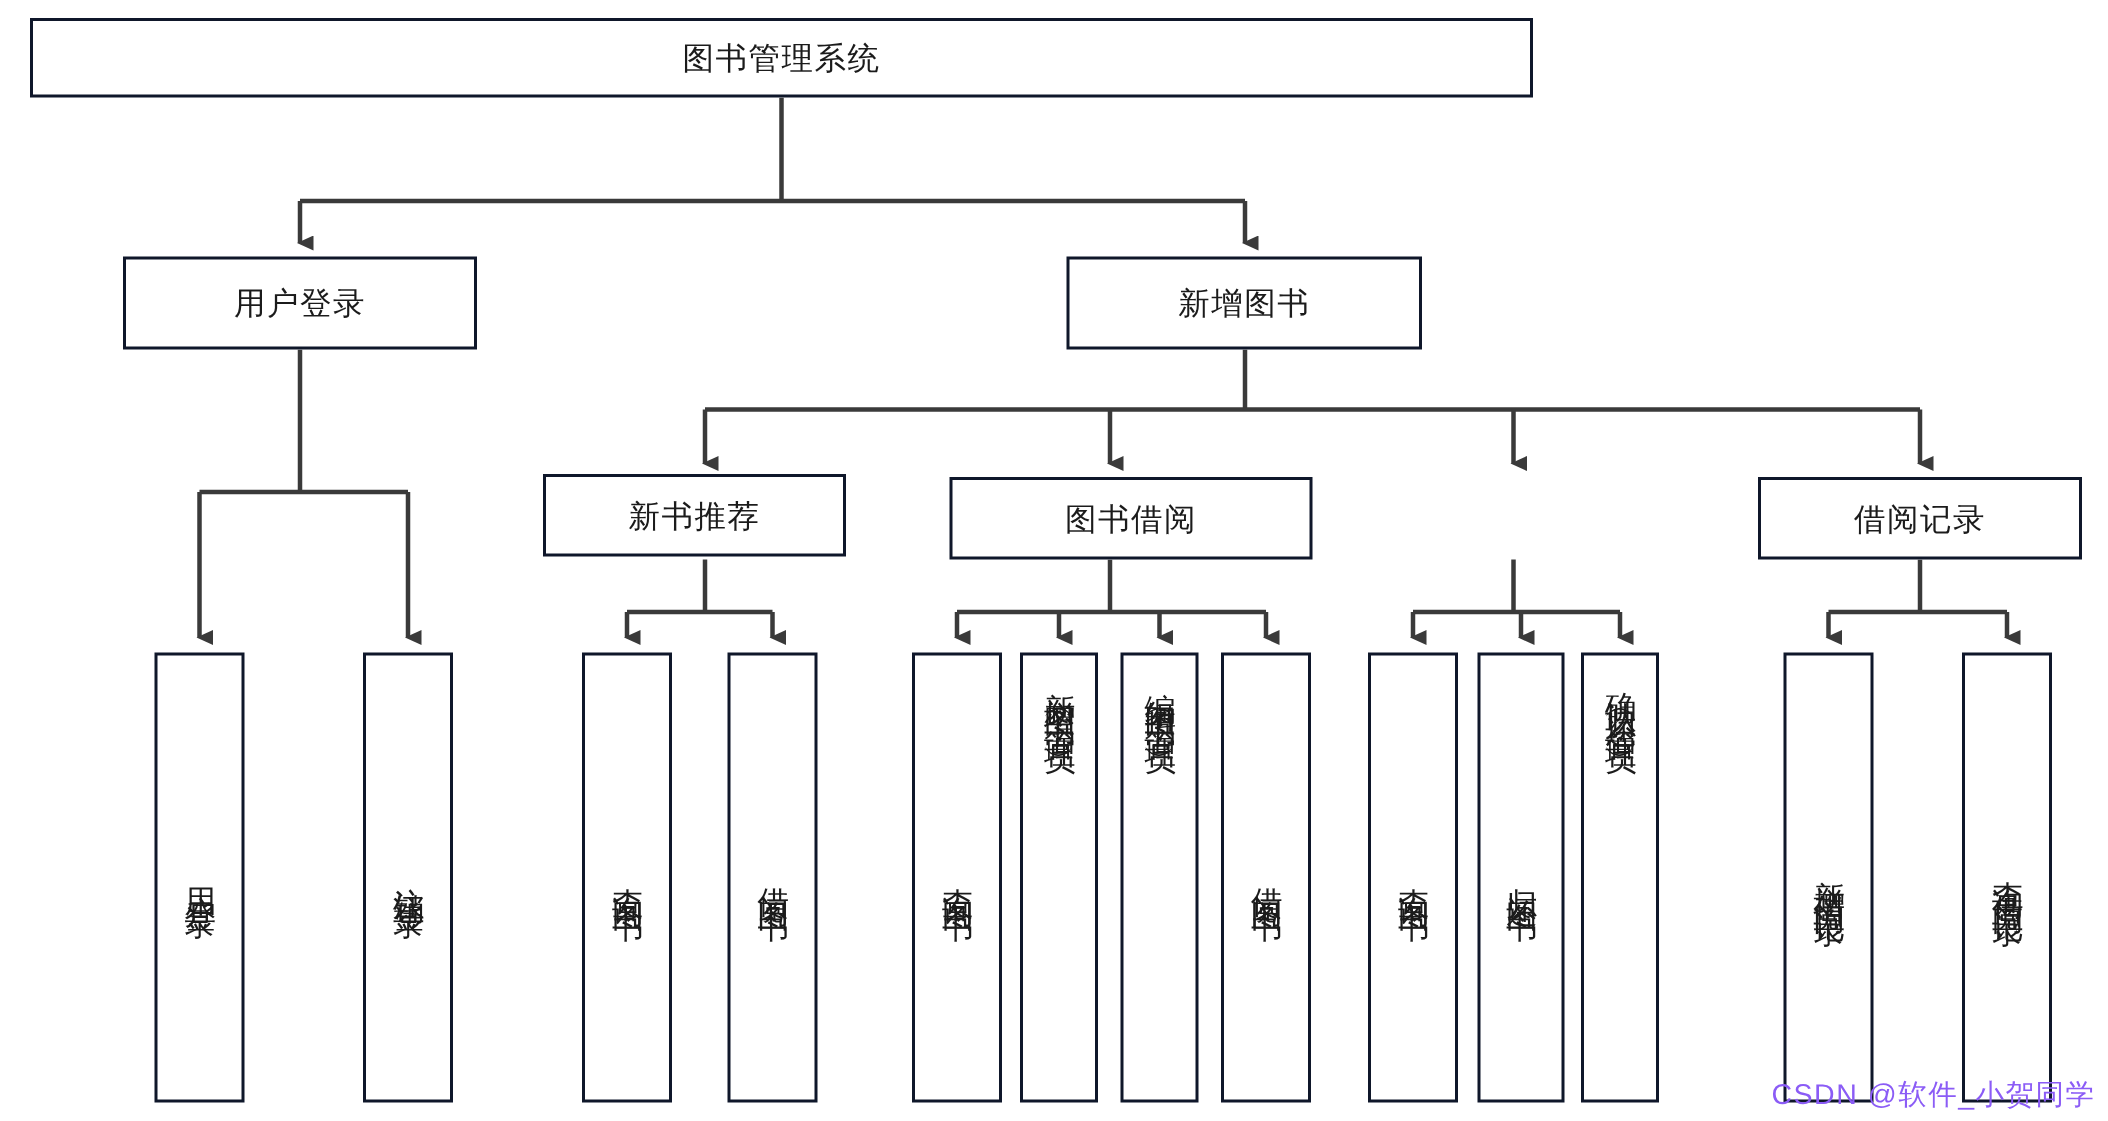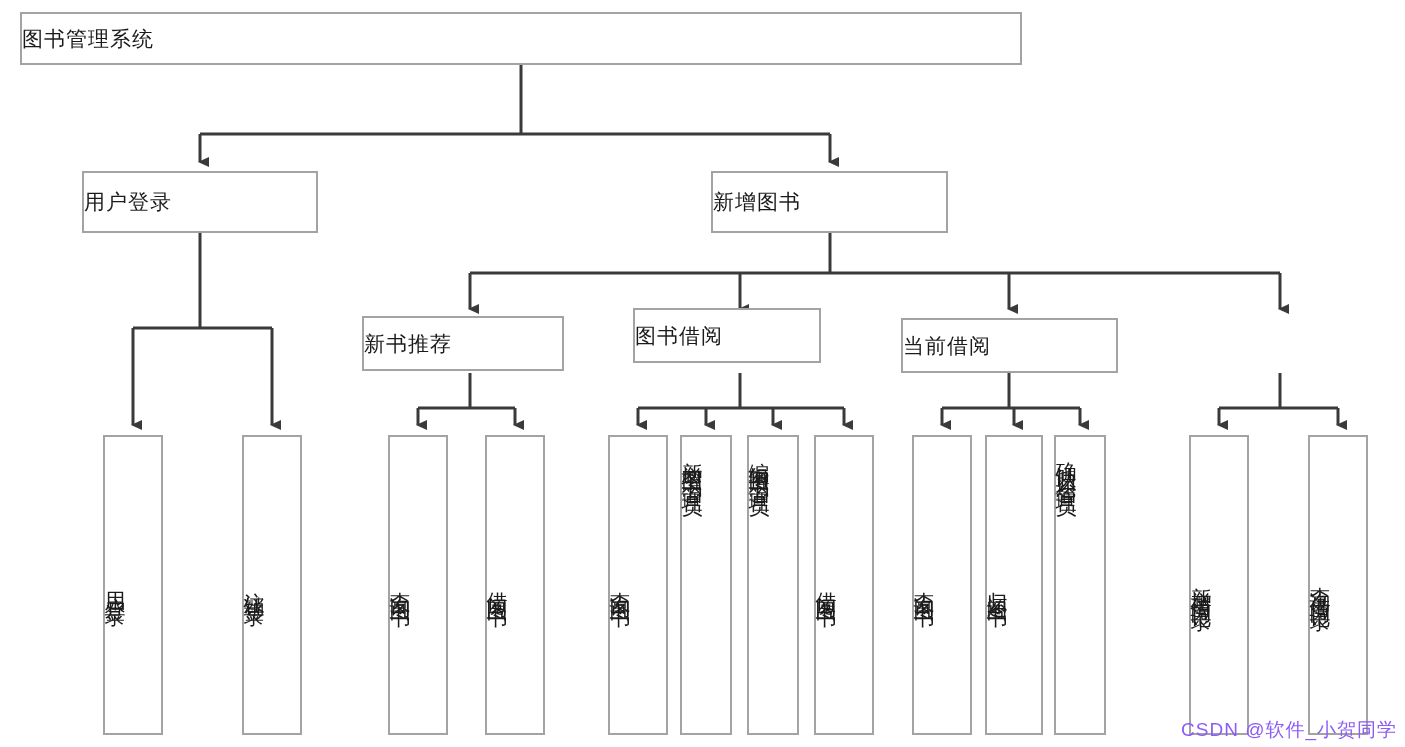--- a/index.html
+++ b/index.html
@@ -22,23 +22,24 @@
     left: 0;
     top: 0;
     width: 1405px;
     height: 747px;
     pointer-events: none;
   }
   .node {
     position: absolute;
     box-sizing: border-box;
     background: #ffffff;
-    border: 2px solid #a3a3a3;
+    border: 2px solid #0f172a;
     display: flex;
     align-items: center;
+    justify-content: center;
     color: #1b1b1b;
   }
   .node.horiz {
     font-size: 21px;
     letter-spacing: 1px;
   }
   .node.vert {
     font-size: 21px;
   }
   .node.vert .label {
@@ -123,25 +124,25 @@
   <div class="node horiz" style="left:82px; top:171px; width:236px; height:62px;">
     <span class="label">用户登录</span>
   </div>
   <div class="node horiz" style="left:711px; top:171px; width:237px; height:62px;">
     <span class="label">新增图书</span>
   </div>
 
   <div class="node horiz" style="left:362px; top:316px; width:202px; height:55px;">
     <span class="label">新书推荐</span>
   </div>
-  <div class="node horiz" style="left:633px; top:308px; width:188px; height:55px;">
+  <div class="node horiz" style="left:633px; top:318px; width:242px; height:55px;">
     <span class="label">图书借阅</span>
   </div>
-  <div class="node horiz" style="left:901px; top:318px; width:217px; height:55px;">
-    <span class="label">当前借阅</span>
+  <div class="node horiz" style="left:1172px; top:318px; width:216px; height:55px;">
+    <span class="label">借阅记录</span>
   </div>
 
   <div class="node vert" style="left:103px; top:435px; width:60px; height:300px;">
     <span class="label">用户登录</span>
   </div>
   <div class="node vert" style="left:242px; top:435px; width:60px; height:300px;">
     <span class="label">注销登录</span>
   </div>
   <div class="node vert" style="left:388px; top:435px; width:60px; height:300px;">
     <span class="label">查询图书</span>

